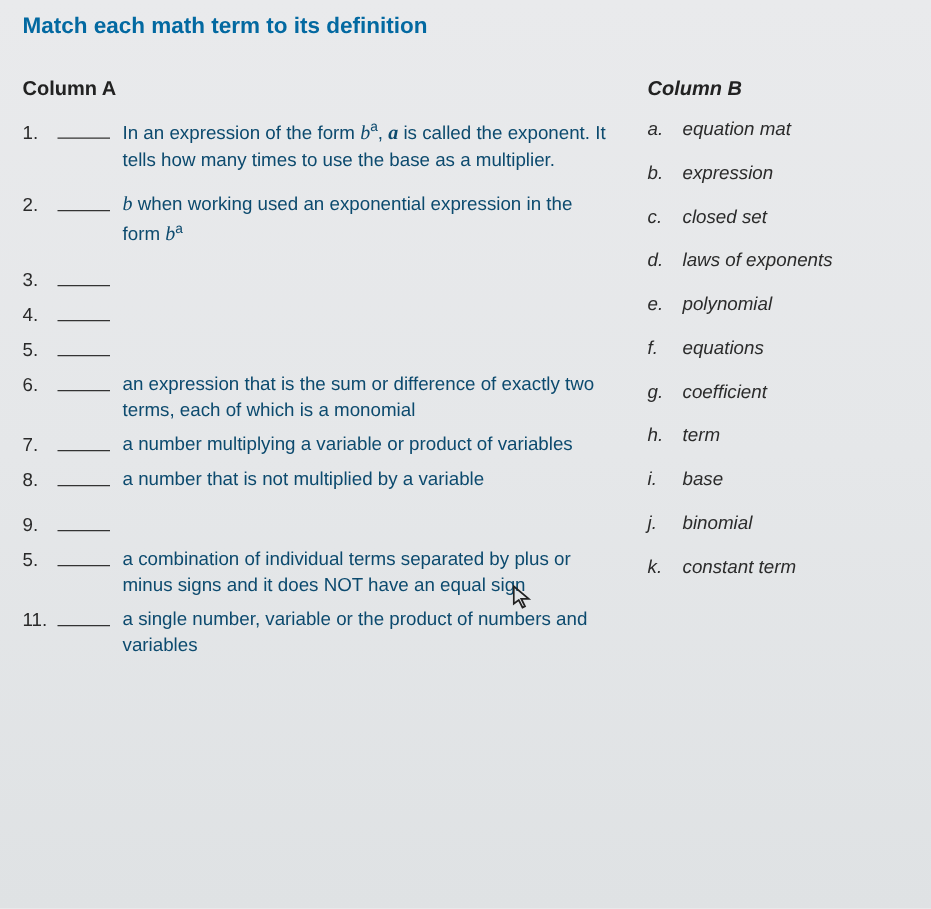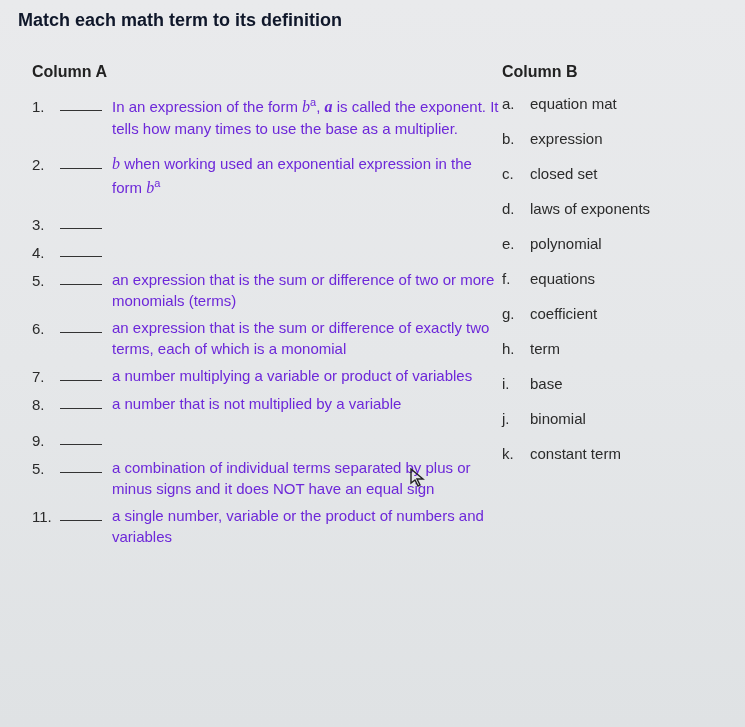--- a/index.html
+++ b/index.html
@@ -9,32 +9,33 @@
       color: #2a2a2a;
       width: 745px;
       height: 727px;
       overflow: hidden;
       padding: 10px 18px;
     }
     .title {
       font-size: 18px;
       font-weight: bold;
       margin-bottom: 32px;
-      color: #0f172a;
+      color: #0369a1;
     }
     .columns {
       display: flex;
-      margin-left: 14px;
+      gap: 30px;
     }
     .col-a {
       flex: 1;
       max-width: 470px;
     }
     .col-b {
       width: 200px;
+      font-style: italic;
     }
     .col-header {
       font-size: 16px;
       font-weight: bold;
       margin-bottom: 14px;
       color: #222;
     }
     .item-a {
       display: flex;
       align-items: flex-start;
@@ -51,21 +52,21 @@
     .blank {
       width: 42px;
       flex-shrink: 0;
       border-bottom: 1.5px solid #333;
       margin-right: 10px;
       margin-top: 14px;
       height: 2px;
     }
     .def {
       flex: 1;
-      color: #6d28d9;
+      color: #0c4a6e;
     }
     .def .math-b {
       font-family: 'Times New Roman', serif;
       font-style: italic;
       font-size: 16px;
     }
     .def .math-a {
       font-family: 'Times New Roman', serif;
       font-style: italic;
       font-size: 16px;
@@ -126,21 +127,20 @@
     </div>
 
     <div class="item-a">
       <div class="num">4.</div>
       <div class="blank"></div>
     </div>
 
     <div class="item-a">
       <div class="num">5.</div>
       <div class="blank"></div>
-      <div class="def">an expression that is the sum or difference of two or more monomials (terms)</div>
     </div>
 
     <div class="item-a">
       <div class="num">6.</div>
       <div class="blank"></div>
       <div class="def">an expression that is the sum or difference of exactly two terms, each of which is a monomial</div>
     </div>
 
     <div class="item-a">
       <div class="num">7.</div>

